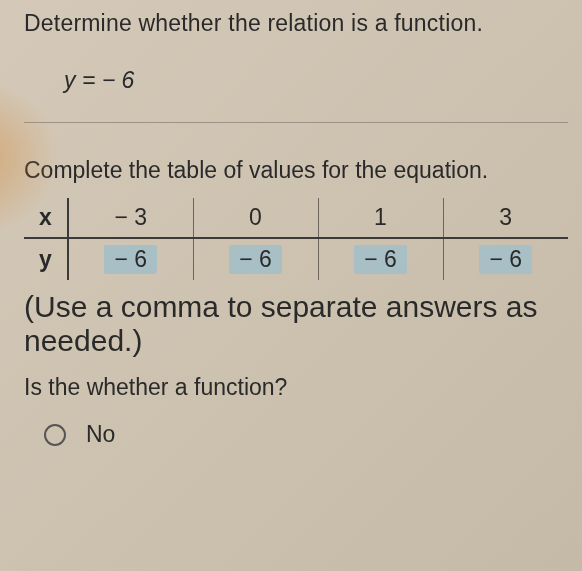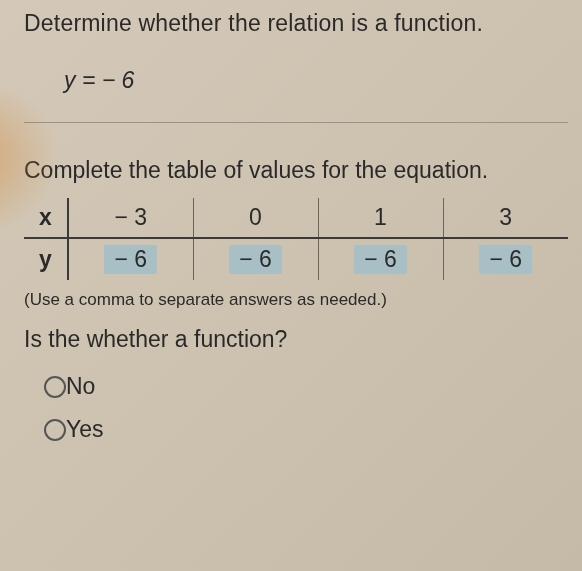--- a/index.html
+++ b/index.html
@@ -47,24 +47,24 @@
   table.vals td.cell { border-right: 1.5px solid #6b655c; }
   table.vals td.cell:last-child { border-right: none; }
   .answer-box {
     display: inline-block;
     background: #a9bfc6;
     padding: 1px 10px;
     border-radius: 2px;
     min-width: 44px;
     text-align: center;
   }
-  .hint { margin: 6px 0 16px 0; font-size: 17px; }
+  .hint { margin: 6px 0 16px 0; font-size: 30px; }
   .q2 { margin-bottom: 20px; }
   .radio-group { margin-left: 20px; }
-  .radio-row { display: flex; align-items: center; margin-bottom: 16px; }
+  .radio-row { display: flex; align-items: center; gap: 20px; margin-bottom: 16px; }
   .radio-circle {
     width: 22px; height: 22px;
     border: 2.5px solid #555;
     border-radius: 50%;
     flex-shrink: 0;
   }
   .shadow-left {
     position: absolute;
     left: -30px; top: 70px;
     width: 90px; height: 160px;
@@ -109,17 +109,13 @@
 
 <div class="hint">(Use a comma to separate answers as needed.)</div>
 
 <div class="q2">Is the whether a function?</div>
 
 <div class="radio-group">
   <div class="radio-row">
     <span class="radio-circle"></span>
     <span>No</span>
   </div>
-  <div class="radio-row">
-    <span class="radio-circle"></span>
-    <span>Yes</span>
-  </div>
 </div>
 
 </body></html>

